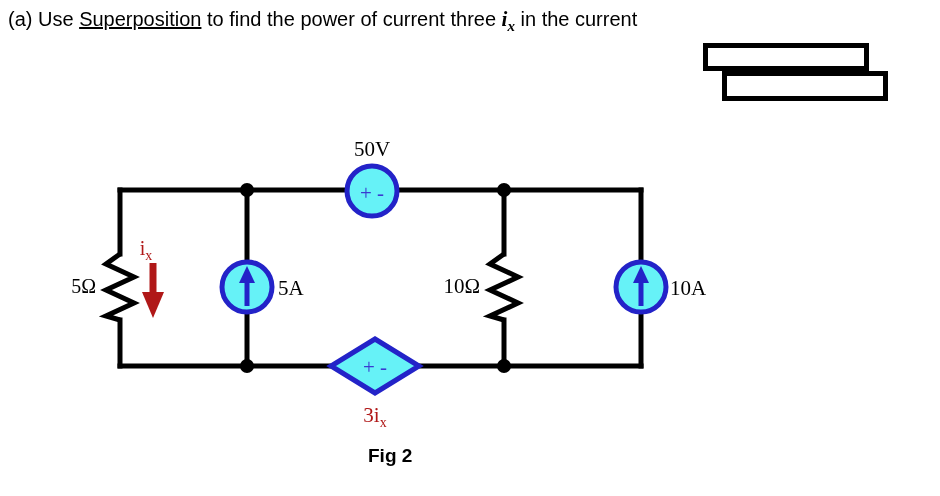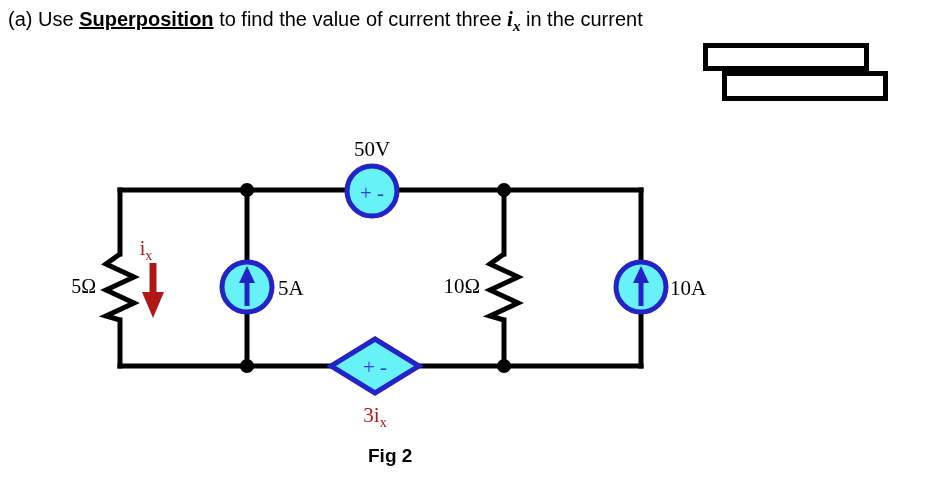--- a/index.html
+++ b/index.html
@@ -23,21 +23,21 @@
     width: 900px;
   }
   .q-line {
     font-family: "Liberation Sans", sans-serif;
     font-size: 20px;
     line-height: 30px;
     color: #000000;
     white-space: nowrap;
   }
   .q-underline {
-    font-weight: bold;
+    font-weight: normal;
     text-decoration: underline;
   }
   .ital-i {
     font-style: italic;
     font-weight: bold;
     font-family: "Liberation Serif", serif;
     font-size: 21px;
   }
   .sub {
     font-style: italic;
@@ -78,21 +78,21 @@
     color: #000000;
     text-align: center;
   }
 </style>
 </head>
 <body>
 
 <div id="question-block">
 
   <div class="q-line">
-    <span>(a) Use </span><span class="q-underline">Superposition</span><span> to find the value of current three </span><span class="ital-i">i</span><span class="sub">x</span><span> in the current</span>
+    <span>(a) Use </span><span class="q-underline">Superposition</span><span> to find the power of current three </span><span class="ital-i">i</span><span class="sub">x</span><span> in the current</span>
   </div>
 
 
 
 </div>
 
 <div class="answer-box" id="answer-box-a"></div>
 <div class="answer-box" id="answer-box-b"></div>
 
 <div id="circuit-figure">

